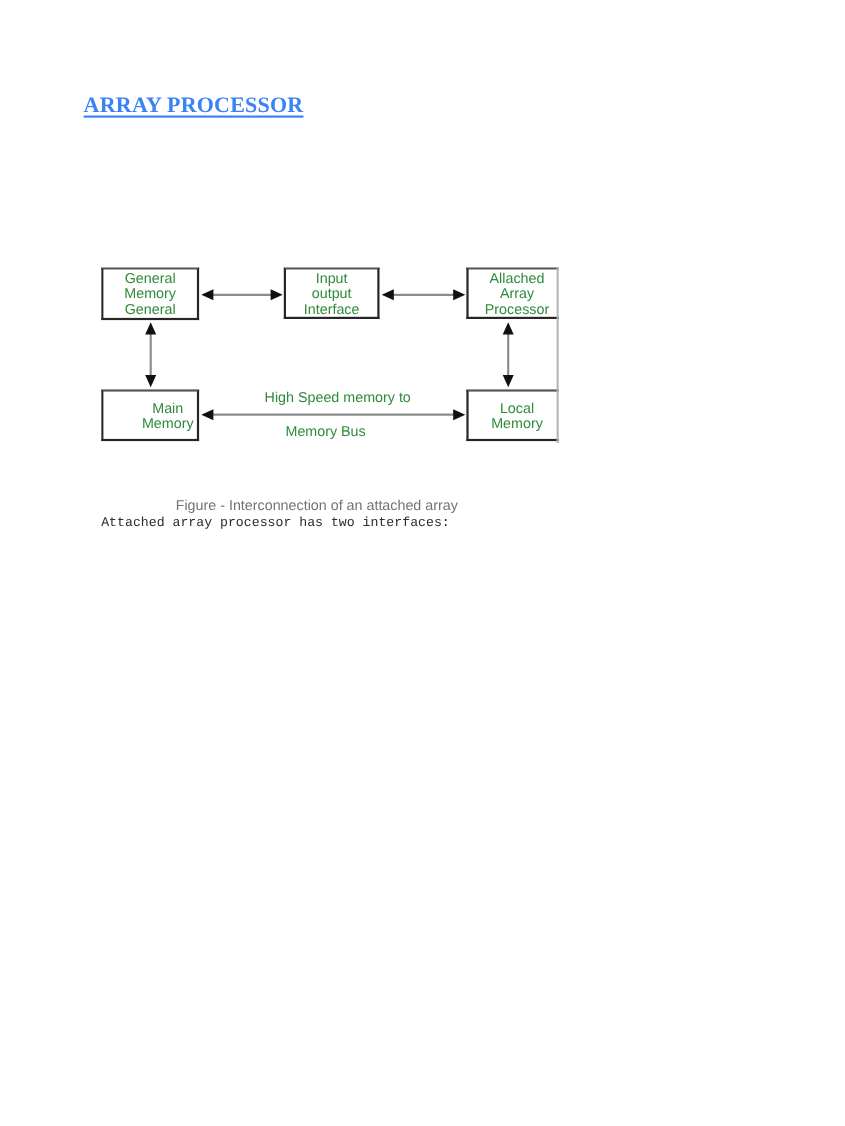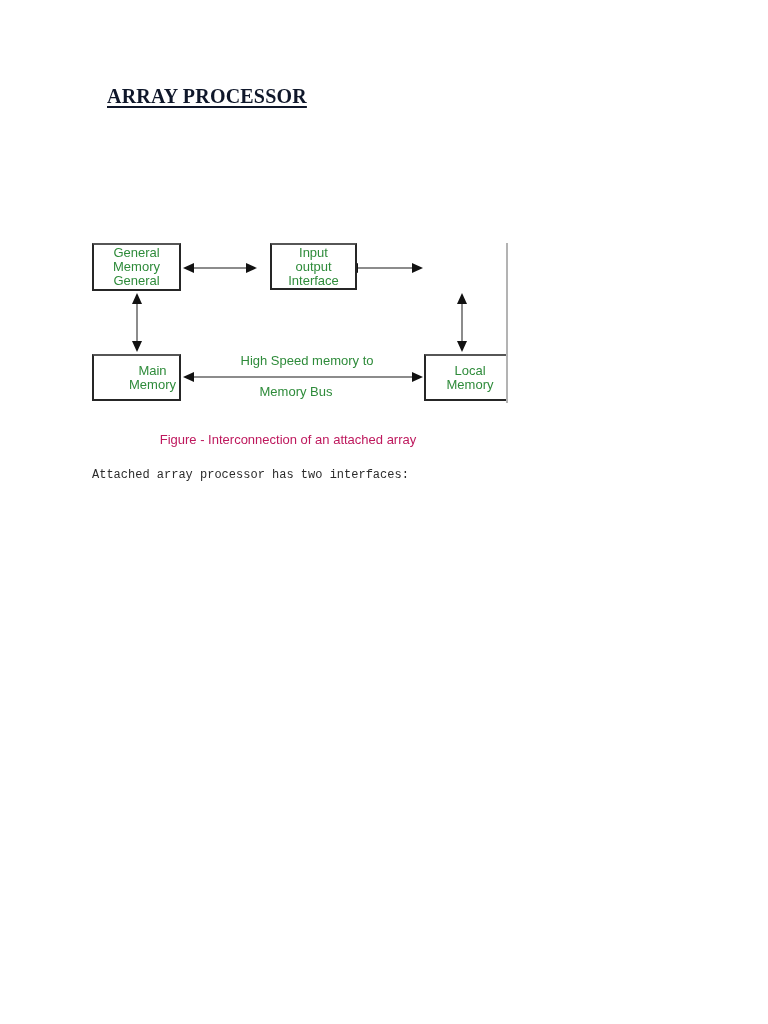--- a/index.html
+++ b/index.html
@@ -6,25 +6,25 @@
   html, body { background: #ffffff; }
   body {
     width: 768px; height: 1024px;
     position: relative;
     font-family: "Liberation Sans", sans-serif;
     overflow: hidden;
   }
 
   .page-title {
     position: absolute;
-    left: 107px; top: 85px;
+    left: 76px; top: 85px;
     font-family: "Liberation Serif", serif;
     font-size: 20px;
     font-weight: bold;
-    color: #0f172a;
+    color: #3b82f6;
     letter-spacing: 0.2px;
     text-decoration: underline;
     text-decoration-thickness: 1.5px;
     text-underline-offset: 3px;
   }
 
   
   .diagram {
     position: absolute;
     left: 92px; top: 243px;
@@ -48,21 +48,21 @@
     align-items: center;
     justify-content: center;
     text-align: center;
     font-size: 13px;
     line-height: 14px;
     color: #2e8b3a;
   }
   .dbox span { display: block; }
 
   .box-gpc   { left: 0;     top: 1;     width: 89px; height: 48px; }
-  .box-ioi   { left: 166px; top: 1;     width: 87px; height: 47px; margin-left: 12px; }
+  .box-ioi   { left: 166px; top: 1;     width: 87px; height: 47px; }
   .box-aap   { left: 332px; top: 1;     width: 92px; height: 47px; } 
   .box-mainm { left: 0;     top: 111px; width: 89px; height: 47px; padding-left: 32px; }
   .box-localm{ left: 332px; top: 111px; width: 92px; height: 47px; } 
 
   .clip-edge {
     position: absolute;
     left: 414px; top: 0;
     width: 2px; height: 160px;
     background: #b3b3b3;
   }
@@ -72,26 +72,26 @@
     white-space: nowrap;
     transform: translateX(-50%);
     font-size: 13px;
     color: #2e8b3a;
   }
   .bus-label-top    { left: 215px; top: 110px; }
   .bus-label-bottom { left: 204px; top: 141px; }
 
   .figure-caption {
     position: absolute;
-    left: 80px; top: 432px;
+    left: 80px; top: 452px;
     width: 416px;
     text-align: center;
     font-size: 13px;
     line-height: 15px;
-    color: #be185d;
+    color: #737373;
   }
   .figure-caption span { display: block; }
 
   .body-text {
     position: absolute;
     left: 92px; top: 468px;
     font-family: Liberation Mono, monospace;
     font-size: 12px;
     color: #2b2b2b;
   }
@@ -133,20 +133,25 @@
       <span>Memory</span>
       <span>General</span>
     </div>
 
     <div class="dbox box-ioi">
       <span>Input</span>
       <span>output</span>
       <span>Interface</span>
     </div>
 
+    <div class="dbox box-aap">
+      <span>Allached</span>
+      <span>Array</span>
+      <span>Processor</span>
+    </div>
 
     <div class="dbox box-mainm">
       <span>Main</span>
       <span>Memory</span>
     </div>
 
     <div class="dbox box-localm">
       <span>Local</span>
       <span>Memory</span>
     </div>

